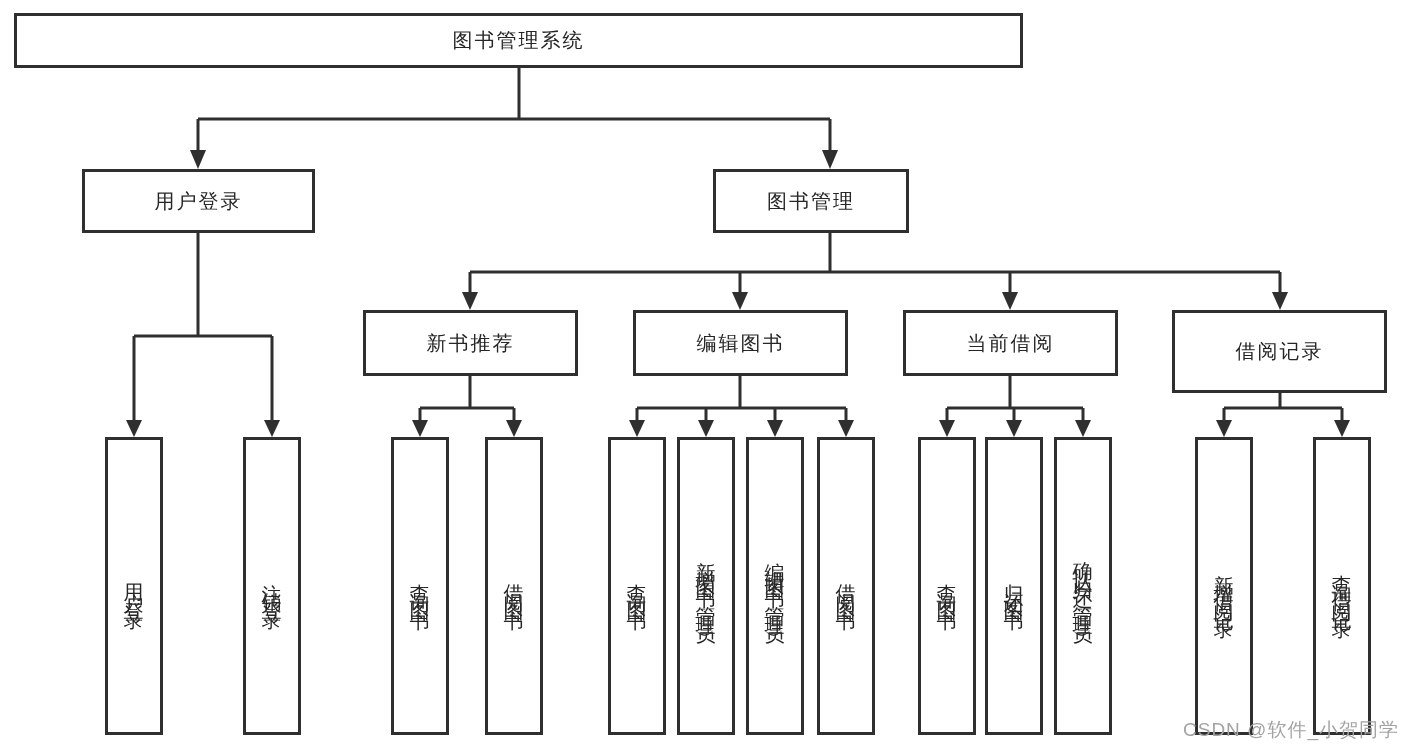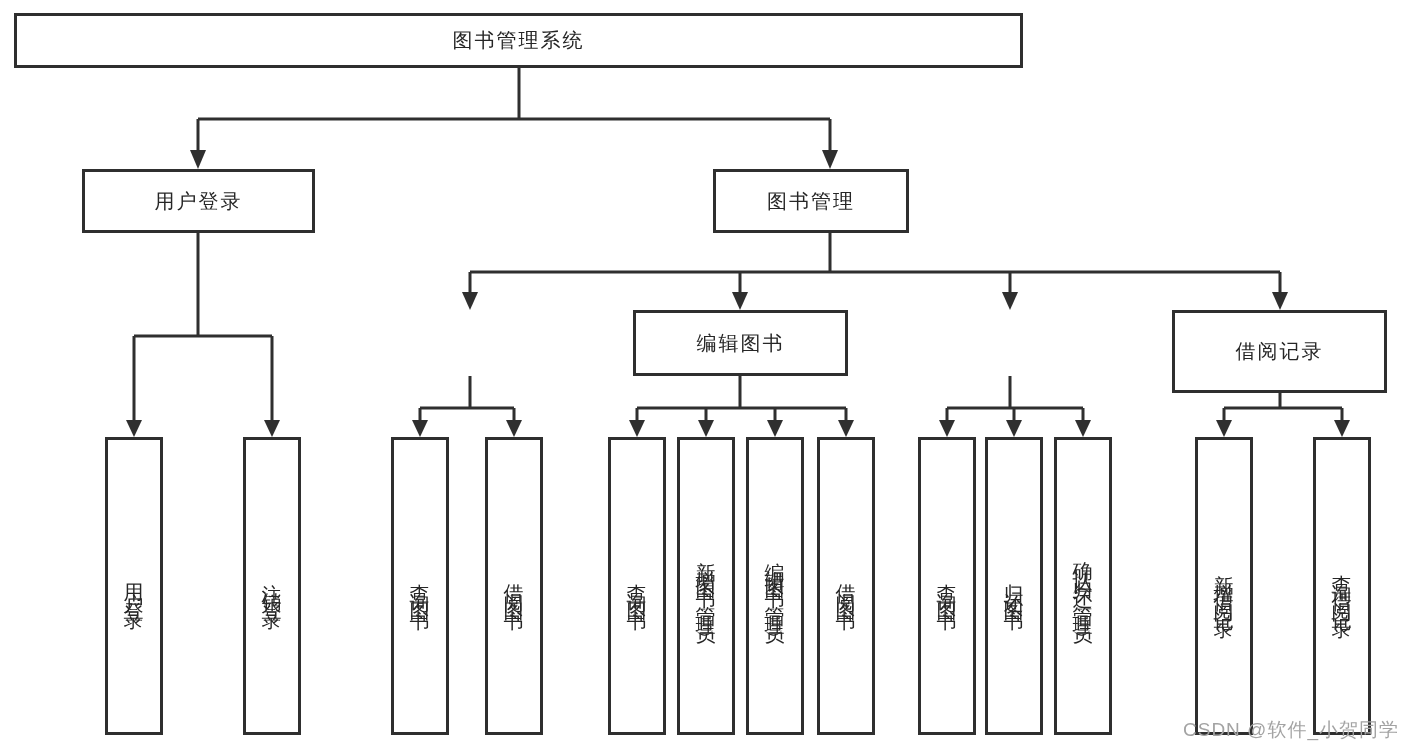--- a/index.html
+++ b/index.html
@@ -92,22 +92,28 @@
     <span>图书管理系统</span>
   </div>
 
   <div class="box" style="left:82px;top:169px;width:233px;height:64px">
     <span>用户登录</span>
   </div>
   <div class="box" style="left:713px;top:169px;width:196px;height:64px">
     <span>图书管理</span>
   </div>
 
+  <div class="box" style="left:363px;top:310px;width:215px;height:66px">
+    <span>新书推荐</span>
+  </div>
   <div class="box" style="left:633px;top:310px;width:215px;height:66px">
     <span>编辑图书</span>
+  </div>
+  <div class="box" style="left:903px;top:310px;width:215px;height:66px">
+    <span>当前借阅</span>
   </div>
   <div class="box" style="left:1172px;top:310px;width:215px;height:83px">
     <span>借阅记录</span>
   </div>
 
   <div class="box leaf" style="left:105px;top:437px;width:58px;height:298px">
     <span>用户登录</span>
   </div>
   <div class="box leaf" style="left:243px;top:437px;width:58px;height:298px">
     <span>注销登录</span>

